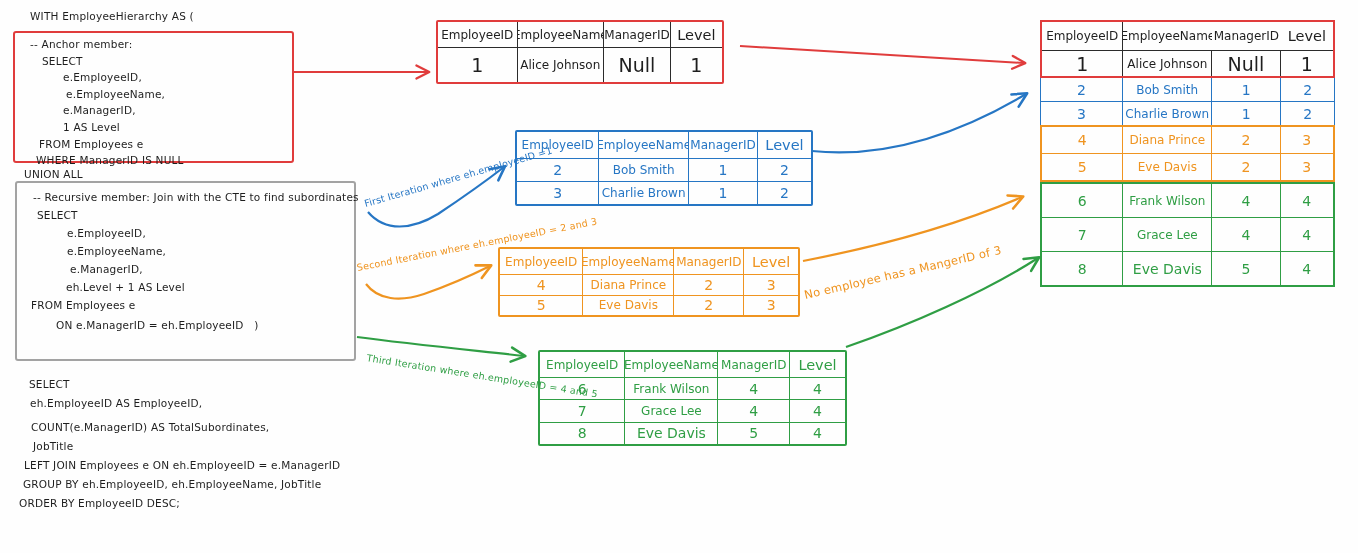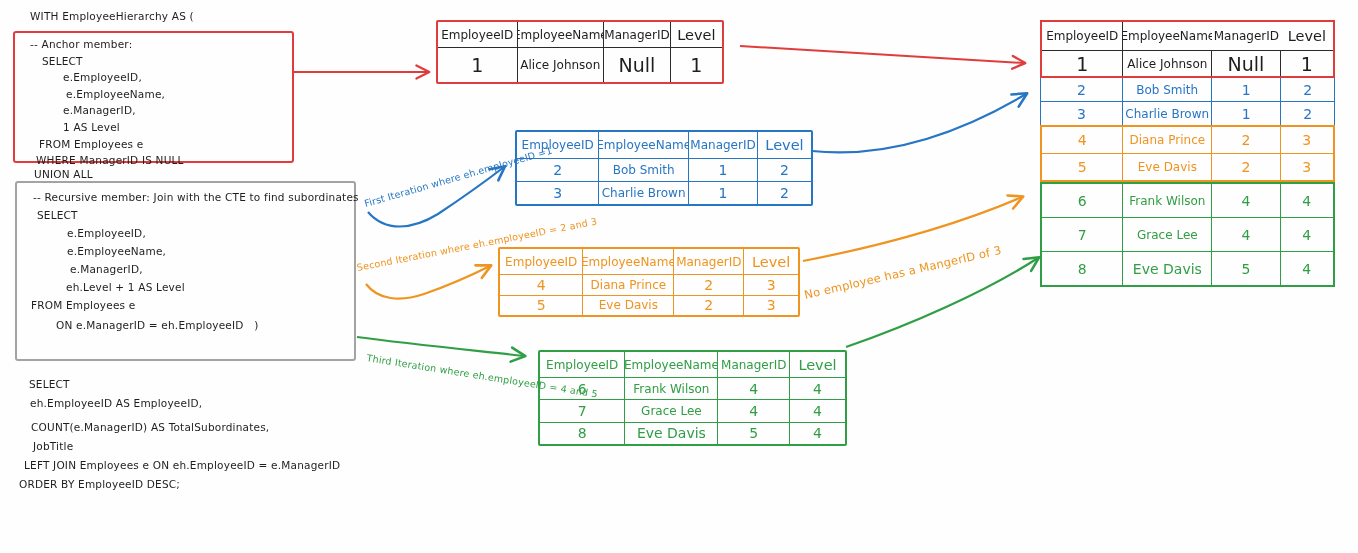--- a/index.html
+++ b/index.html
@@ -88,41 +88,42 @@
       <div class="sqlline" style="padding-left:27px;">SELECT</div>
       <div class="sqlline" style="padding-left:48px;">e.EmployeeID,</div>
       <div class="sqlline" style="padding-left:51px;">e.EmployeeName,</div>
       <div class="sqlline" style="padding-left:48px;">e.ManagerID,</div>
       <div class="sqlline" style="padding-left:48px;">1 AS Level</div>
       <div class="sqlline" style="padding-left:24px;">FROM Employees e</div>
       <div class="sqlline" style="padding-left:21px;">WHERE ManagerID IS NULL</div>
     </div>
   </div>
 
-  <div class="sqlline" style="position:absolute;left:34px;top:166px;">UNION ALL</div>
+  <div class="sqlline" style="position:absolute;left:24px;top:166px;">UNION ALL</div>
 
   <div class="box blue-box" style="left:15px;top:181px;width:341px;height:180px;">
     <div class="inner" style="padding-top:5px;">
       <div class="sqlline" style="padding-left:16px;line-height:18px;height:18px;">-- Recursive member: Join with the CTE to find subordinates</div>
       <div class="sqlline" style="padding-left:20px;line-height:18px;height:18px;">SELECT</div>
       <div class="sqlline" style="padding-left:50px;line-height:18px;height:18px;">e.EmployeeID,</div>
       <div class="sqlline" style="padding-left:50px;line-height:18px;height:18px;">e.EmployeeName,</div>
       <div class="sqlline" style="padding-left:53px;line-height:18px;height:18px;">e.ManagerID,</div>
       <div class="sqlline" style="padding-left:49px;line-height:18px;height:18px;">eh.Level + 1 AS Level</div>
       <div class="sqlline" style="padding-left:14px;line-height:18px;height:18px;">FROM Employees e</div>
       <div class="sqlline" style="padding-left:39px;line-height:22px;height:22px;">ON e.ManagerID = eh.EmployeeID   )</div>
     </div>
   </div>
 
   <div class="sqlblock" style="left:19px;top:370px;">
     <div class="finline" style="padding-left:10px;margin-top:5px;">SELECT</div>
     <div class="finline" style="padding-left:11px;">eh.EmployeeID AS EmployeeID,</div>
     <div class="finline" style="padding-left:12px;margin-top:5px;">COUNT(e.ManagerID) AS TotalSubordinates,</div>
     <div class="finline" style="padding-left:14px;">JobTitle</div>
     <div class="finline" style="padding-left:5px;">LEFT JOIN Employees e ON eh.EmployeeID = e.ManagerID</div>
+    <div class="finline" style="padding-left:4px;">GROUP BY eh.EmployeeID, eh.EmployeeName, JobTitle</div>
     <div class="finline">ORDER BY EmployeeID DESC;</div>
   </div>
 
   <div class="tbl t-red" style="left:436px;top:20px;width:288px;height:64px;">
     <div class="tr hdr" style="flex:0 0 26px;">
       <div class="td c0">EmployeeID</div>
       <div class="td c1">EmployeeName</div>
       <div class="td c2">ManagerID</div>
       <div class="td c3 lvl">Level</div>
     </div>

